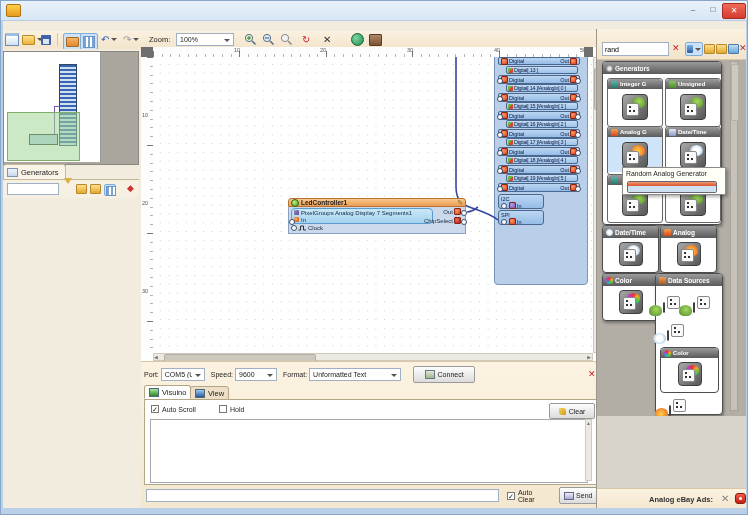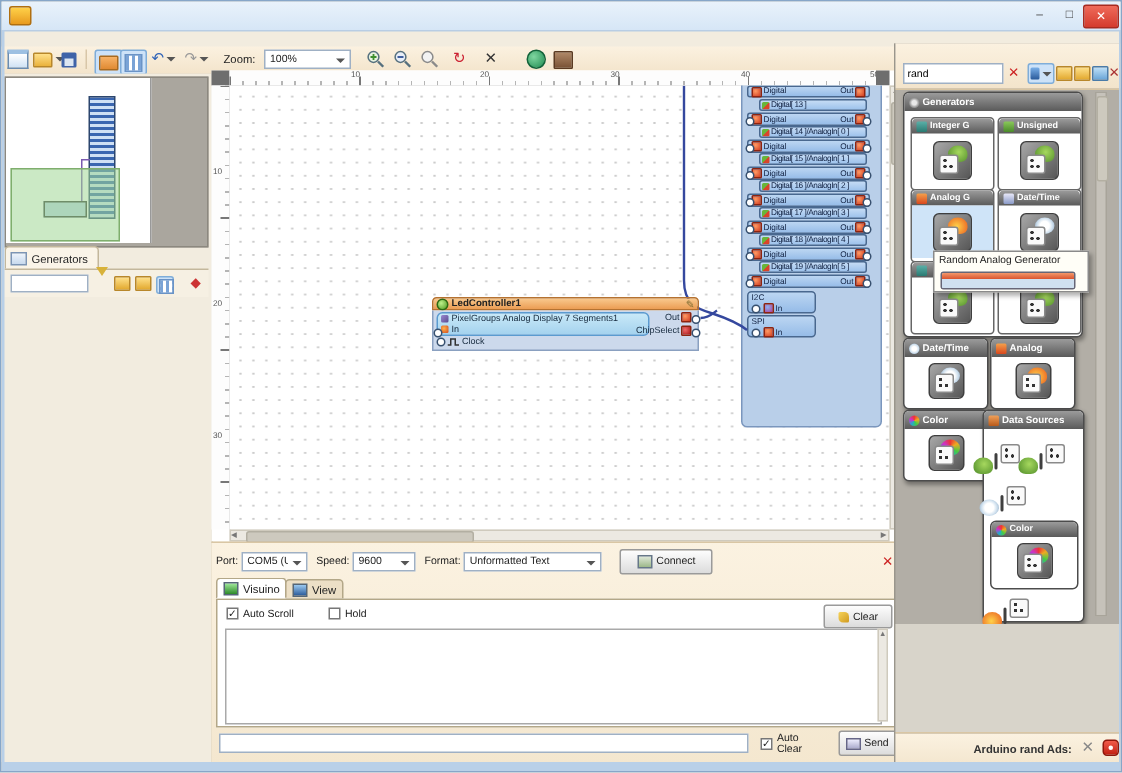--- a/index.html
+++ b/index.html
@@ -630,21 +630,21 @@
       </div>
       <span class="die flame abs" style="left:7px;top:120px;width:24px;height:24px;"></span>
     </div>
 
     <div class="rp-scroll">
         <div class="thumb" style="left:0;top:2px;width:6px;height:55px;"></div>
       </div>
     <div id="rp-light"></div>
 
     <div id="adsbar">
-      <span class="txt">Arduino rand Ads:</span>
+      <span class="txt">Analog eBay Ads:</span>
       <span class="ico-tools">✕</span>
       <span class="ico-stop"></span>
     </div>
   </div>
 
   <div class="abs frame" style="left:0;top:507px;width:748px;height:8px;"></div>
   <div class="abs frame" style="left:745px;top:19px;width:3px;height:488px;"></div>
   <div class="abs frame" style="left:0;top:19px;width:2px;height:488px;"></div>
 </div>
 

